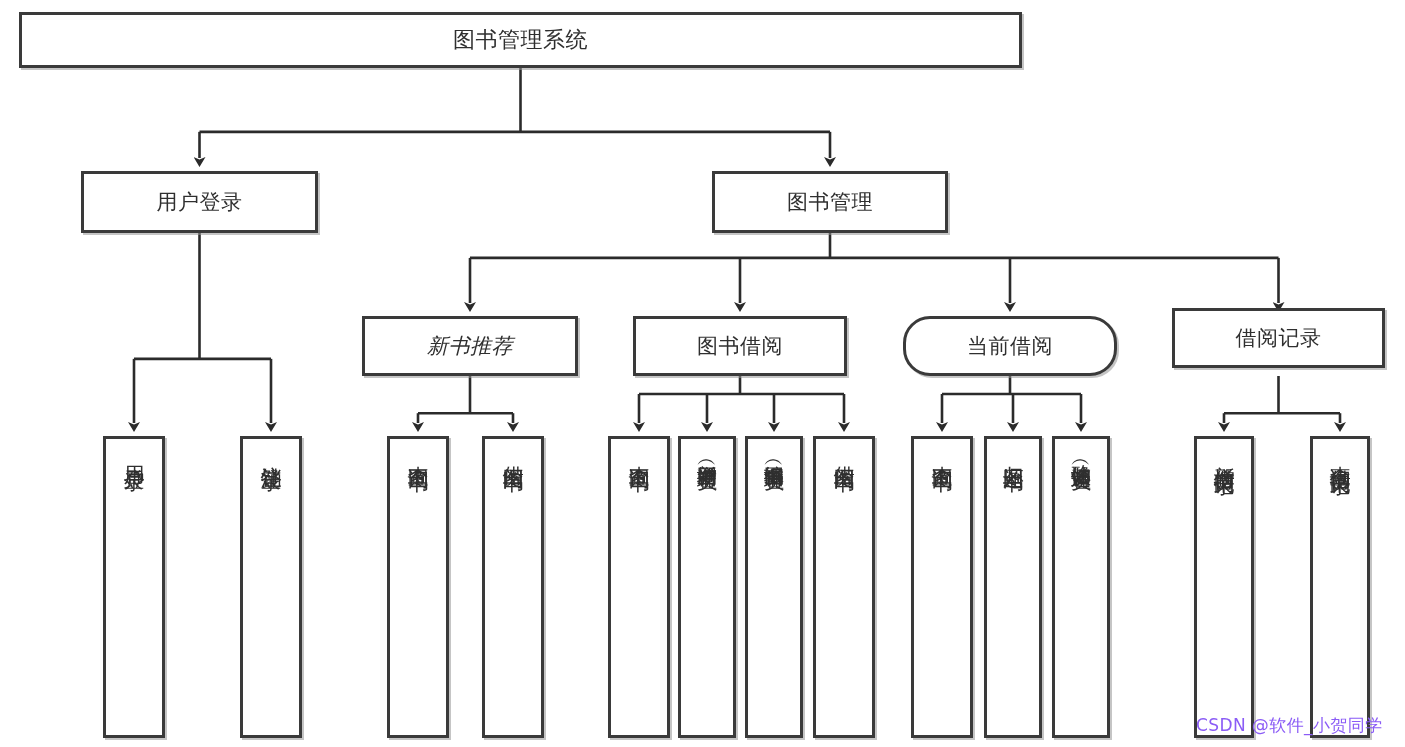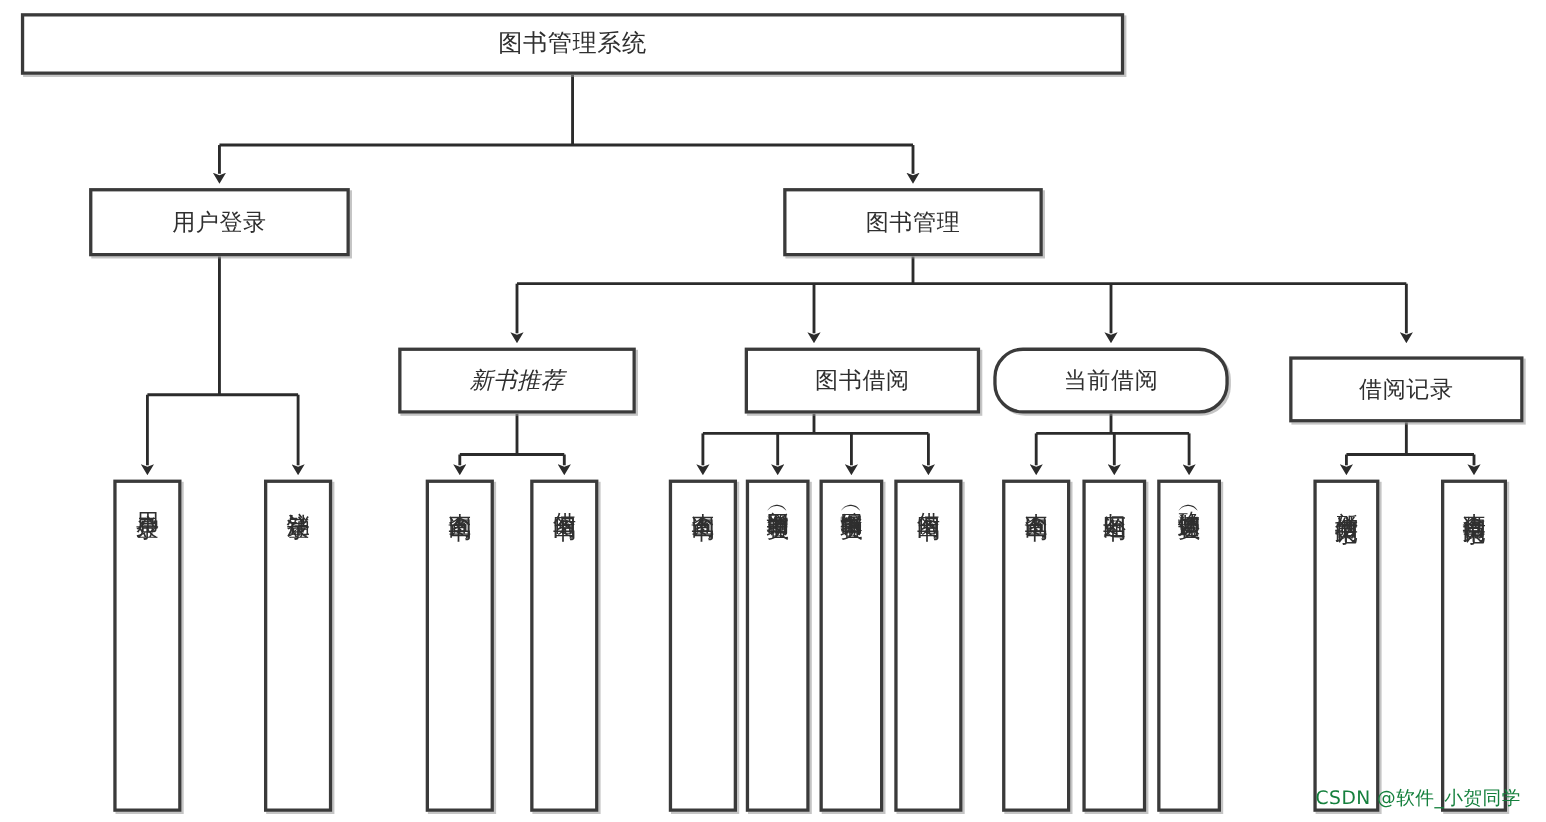--- a/index.html
+++ b/index.html
@@ -65,21 +65,21 @@
     letter-spacing: 2px;
     white-space: nowrap;
     max-height: 286px;
   }
   .node-leaf.leaf-tall .node-label {
     font-size: 20px;
     letter-spacing: 1px;
   }
   .watermark {
     position: absolute;
-    color: #15803d;
+    color: #8b5cf6;
     font-size: 17px;
     white-space: nowrap;
     pointer-events: none;
     letter-spacing: 0.4px;
   }
 </style>
 </head>
 <body>
 
 <div id="diagram-root">
@@ -133,27 +133,27 @@
       </div>
       <div class="node-box node-level2" style="left: 81px; top: 171px; width: 237px; height: 62px;">
         <span class="node-label">用户登录</span>
       </div>
       <div class="node-box node-level2" style="left: 712px; top: 171px; width: 236px; height: 62px; font-family: Liberation Serif, serif;">
         <span class="node-label">图书管理</span>
       </div>
       <div class="node-box node-level3" style="left: 362px; top: 316px; width: 216px; height: 60px; font-style: italic;">
         <span class="node-label">新书推荐</span>
       </div>
-      <div class="node-box node-level3" style="left: 633px; top: 316px; width: 214px; height: 60px; margin-left: 44px;">
+      <div class="node-box node-level3" style="left: 633px; top: 316px; width: 214px; height: 60px;">
         <span class="node-label">图书借阅</span>
       </div>
       <div class="node-box node-level3" style="left: 903px; top: 316px; width: 214px; height: 60px; border-radius: 27px;">
         <span class="node-label">当前借阅</span>
       </div>
-      <div class="node-box node-level3" style="left: 1172px; top: 324px; width: 213px; height: 60px;">
+      <div class="node-box node-level3" style="left: 1172px; top: 308px; width: 213px; height: 60px;">
         <span class="node-label">借阅记录</span>
       </div>
       <div class="node-box node-leaf" style="left: 103px; top: 436px; width: 62px; height: 302px;">
         <span class="node-label">用户登录</span>
       </div>
       <div class="node-box node-leaf" style="left: 240px; top: 436px; width: 62px; height: 302px;">
         <span class="node-label">注销登录</span>
       </div>
       <div class="node-box node-leaf" style="left: 387px; top: 436px; width: 62px; height: 302px;">
         <span class="node-label">查询图书</span>

